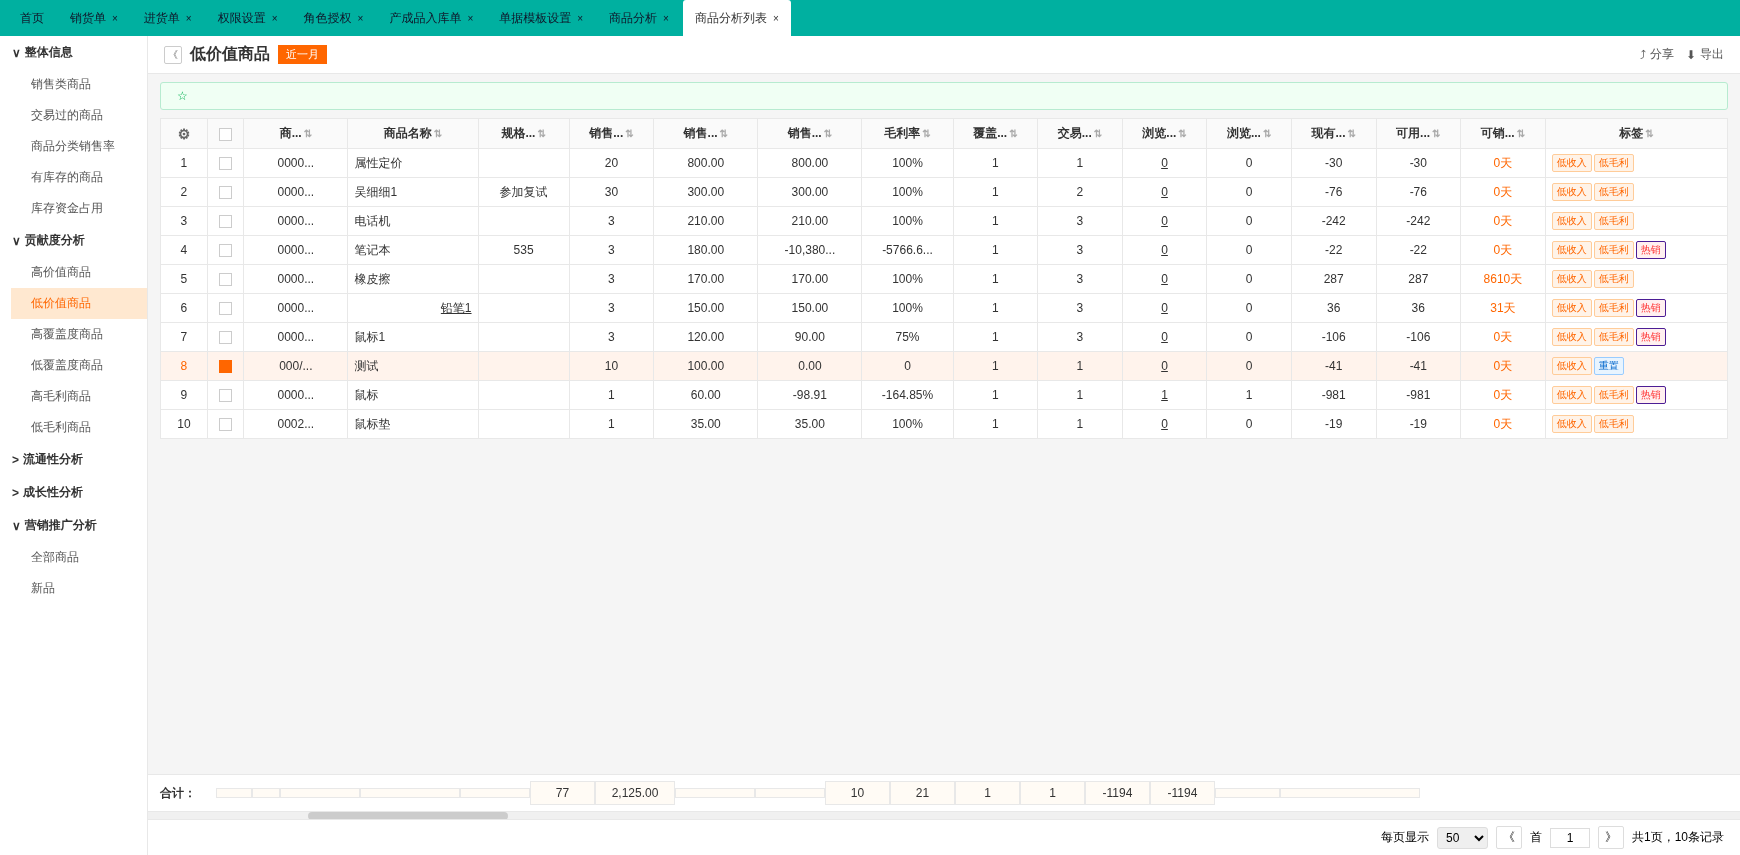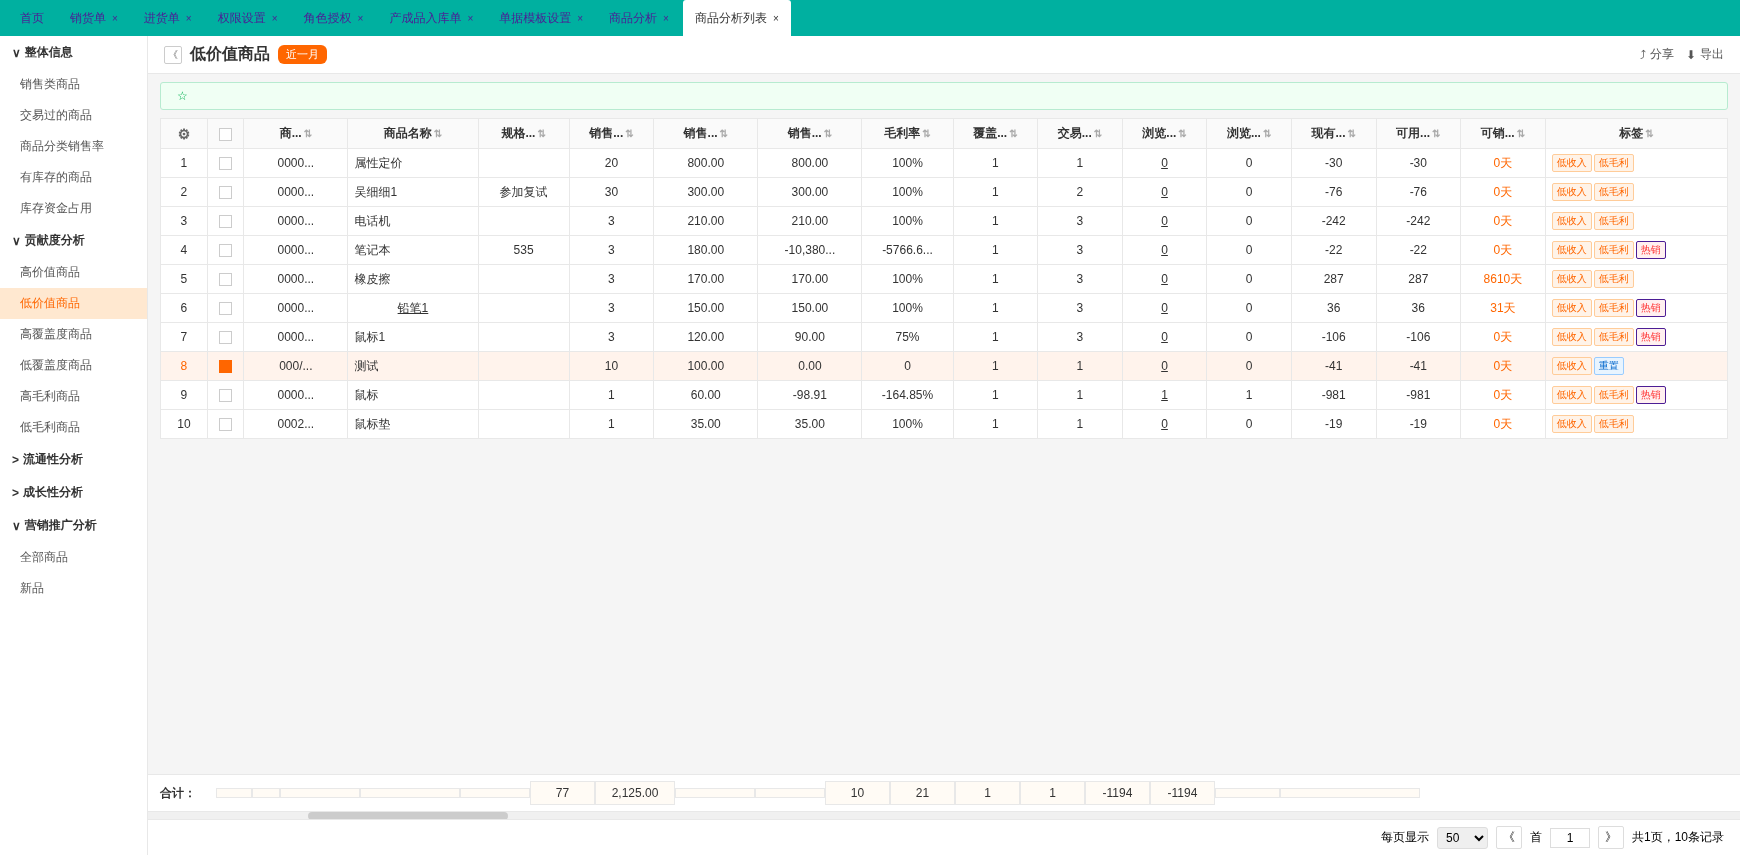--- a/index.html
+++ b/index.html
@@ -8,21 +8,21 @@
     
     .top-nav {
       background: #00b0a0;
       height: 36px;
       display: flex;
       align-items: center;
       padding: 0 8px;
       gap: 2px;
     }
     .nav-item {
-      color: #4c1d95;
+      color: #0f172a;
       padding: 4px 12px;
       cursor: pointer;
       border-radius: 3px 3px 0 0;
       white-space: nowrap;
       height: 36px;
       display: flex;
       align-items: center;
       gap: 4px;
     }
     .nav-item.active { background: #fff; color: #333; }
@@ -48,20 +48,21 @@
       font-weight: bold;
       display: flex;
       align-items: center;
       gap: 4px;
       cursor: pointer;
     }
     .sidebar-item {
       padding: 7px 12px 7px 20px;
       color: #555;
       cursor: pointer;
+      margin-left: 11px;
     }
     .sidebar-item.active { background: #ffe8d0; color: #ff6600; }
 
     
     .content {
       flex: 1;
       display: flex;
       flex-direction: column;
       overflow: hidden;
       background: #f5f5f5;
@@ -78,21 +79,21 @@
     }
     .page-title {
       font-size: 16px;
       font-weight: bold;
       color: #333;
     }
     .tag-btn {
       background: #ff6600;
       color: #fff;
       padding: 2px 8px;
-      border-radius: 6px;
+      border-radius: 0;
       font-size: 11px;
       cursor: pointer;
       border: none;
     }
     .search-box {
       display: flex;
       align-items: center;
       border: 1px solid #ddd;
       border-radius: 3px;
       padding: 3px 8px;
@@ -570,21 +571,21 @@
               <td>0</td>
               <td>287</td>
               <td>287</td>
               <td style="color: rgb(255, 102, 0);">8610天</td>
               <td style="text-align: left;"><span class="tag tag-orange">低收入</span><span class="tag tag-orange">低毛利</span></td>
             </tr>
             <tr>
               <td style="text-align: center; color: rgb(51, 51, 51);">6</td>
               <td><span class="checkbox"></span></td>
               <td>0000...</td>
-              <td style="text-align: center; text-decoration: underline;">铅笔1</td>
+              <td style="text-align: right; text-decoration: underline;">铅笔1</td>
               <td></td>
               <td>3</td>
               <td>150.00</td>
               <td>150.00</td>
               <td>100%</td>
               <td>1</td>
               <td>3</td>
               <td><span class="underline">0</span></td>
               <td>0</td>
               <td>36</td>

